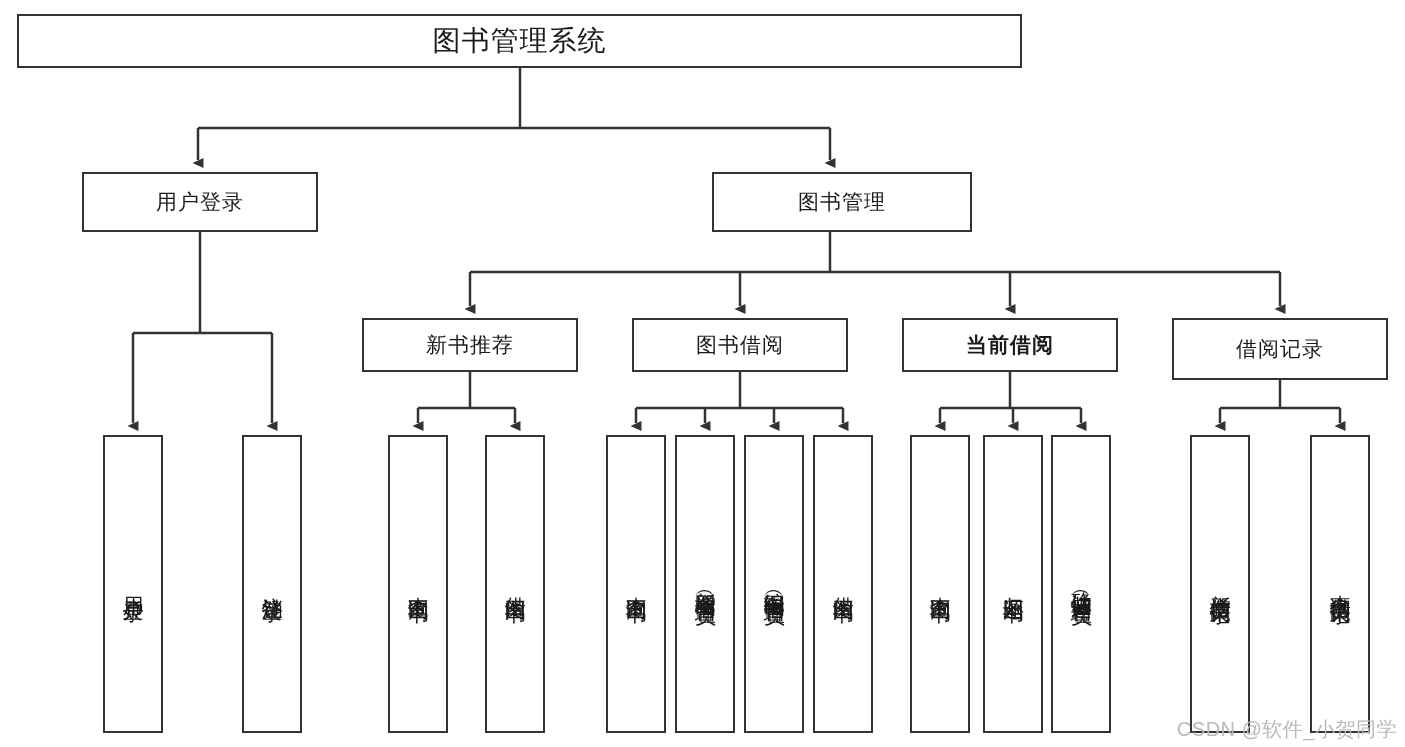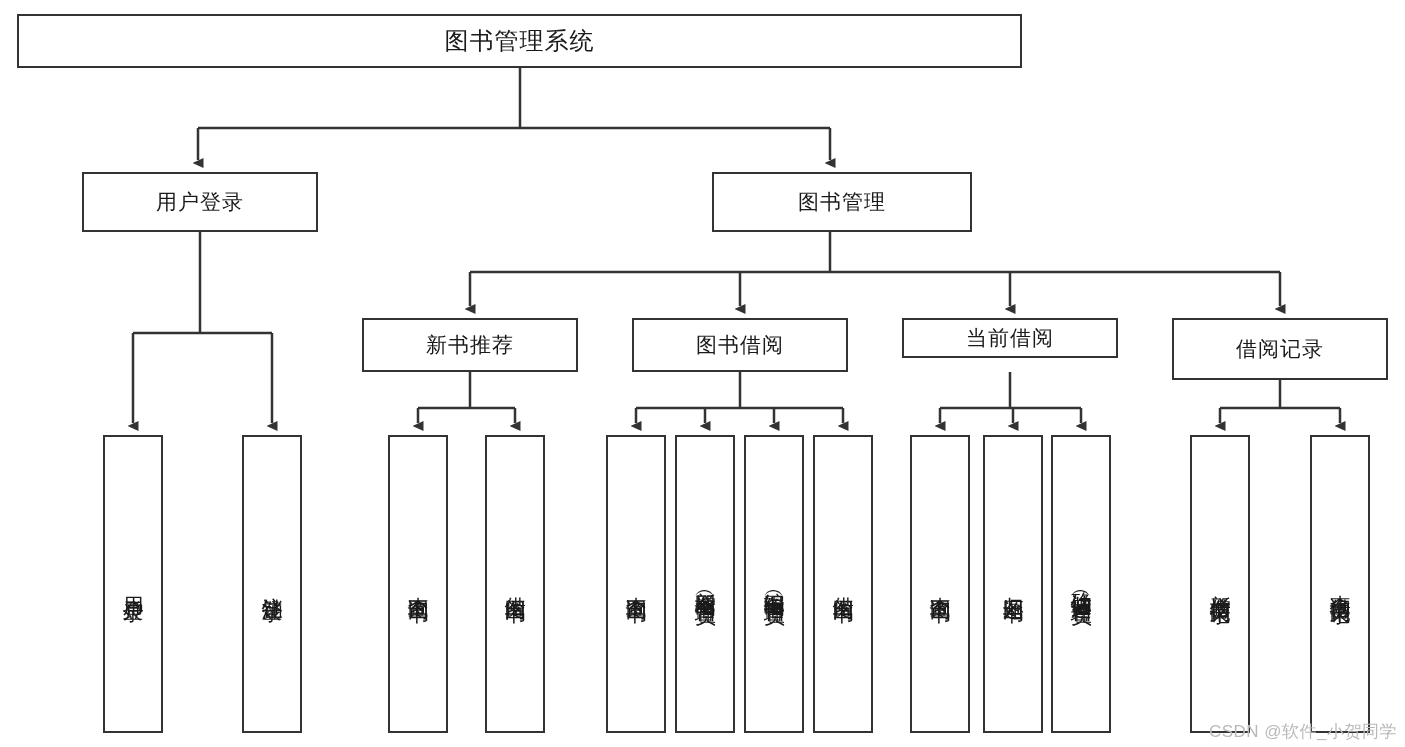--- a/index.html
+++ b/index.html
@@ -50,27 +50,27 @@
     align-items: center;
     justify-content: center;
     padding: 6px 0;
   }
   .node.v .vtext {
     writing-mode: vertical-rl;
     text-orientation: upright;
     display: block;
   }
   .node.root {
-    font-size: 24px;
+    font-size: 28px;
   }
   #watermark {
     position: absolute;
     right: 8px;
     bottom: 4px;
-    font-size: 17px;
+    font-size: 20px;
     color: #b9b9b9;
     letter-spacing: 0.5px;
     white-space: nowrap;
   }
 </style>
 </head>
 <body>
 
 <div id="canvas">
 
@@ -134,21 +134,21 @@
   <div class="node h" style="left:712px; top:172px; width:260px; height:60px;">
     <span>图书管理</span>
   </div>
 
   <div class="node h" style="left:632px; top:318px; width:216px; height:54px;">
     <span>图书借阅</span>
   </div>
   <div class="node h" style="left:362px; top:318px; width:216px; height:54px;">
     <span>新书推荐</span>
   </div>
-  <div class="node h" style="left:902px; top:318px; width:216px; height:40px;">
+  <div class="node h" style="left:902px; top:318px; width:216px; height:54px;font-weight:bold;">
     <span>当前借阅</span>
   </div>
   <div class="node h" style="left:1172px; top:318px; width:216px; height:62px;">
     <span>借阅记录</span>
   </div>
 
   <div class="node v" style="left:103px; top:435px; width:60px; height:298px;">
     <span class="vtext">用户登录</span>
   </div>
   <div class="node v" style="left:242px; top:435px; width:60px; height:298px;">

